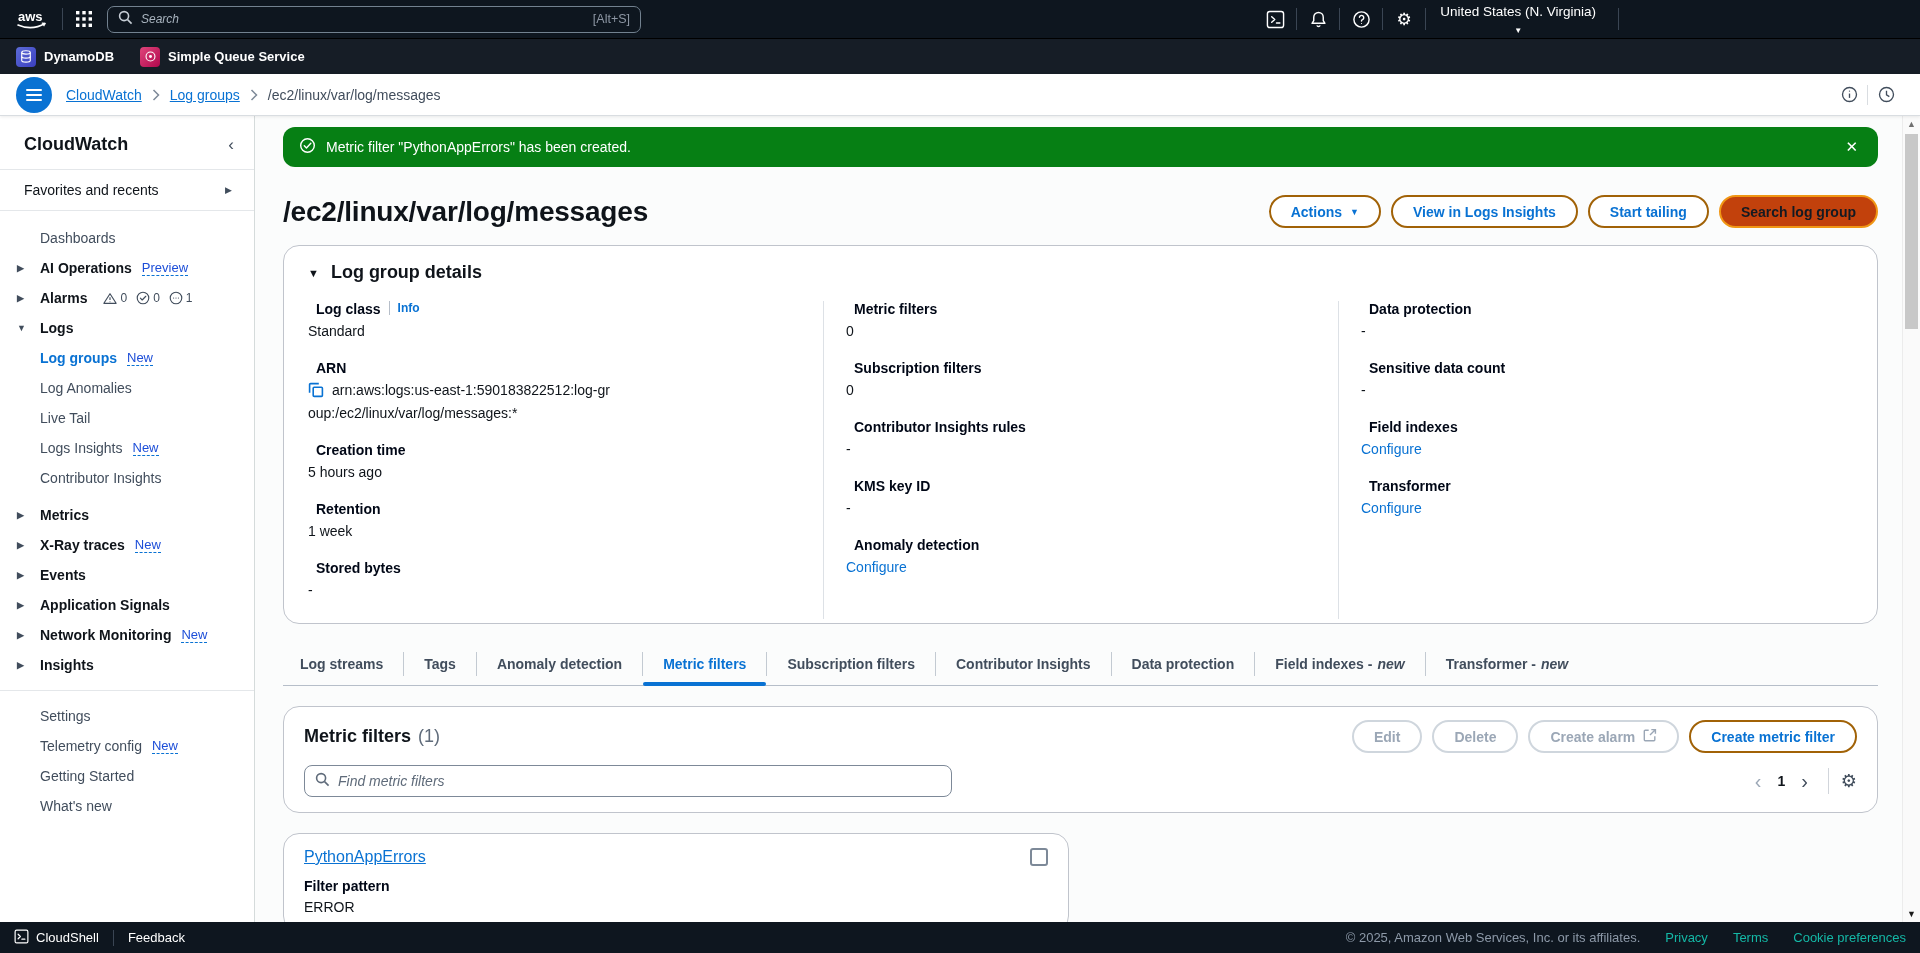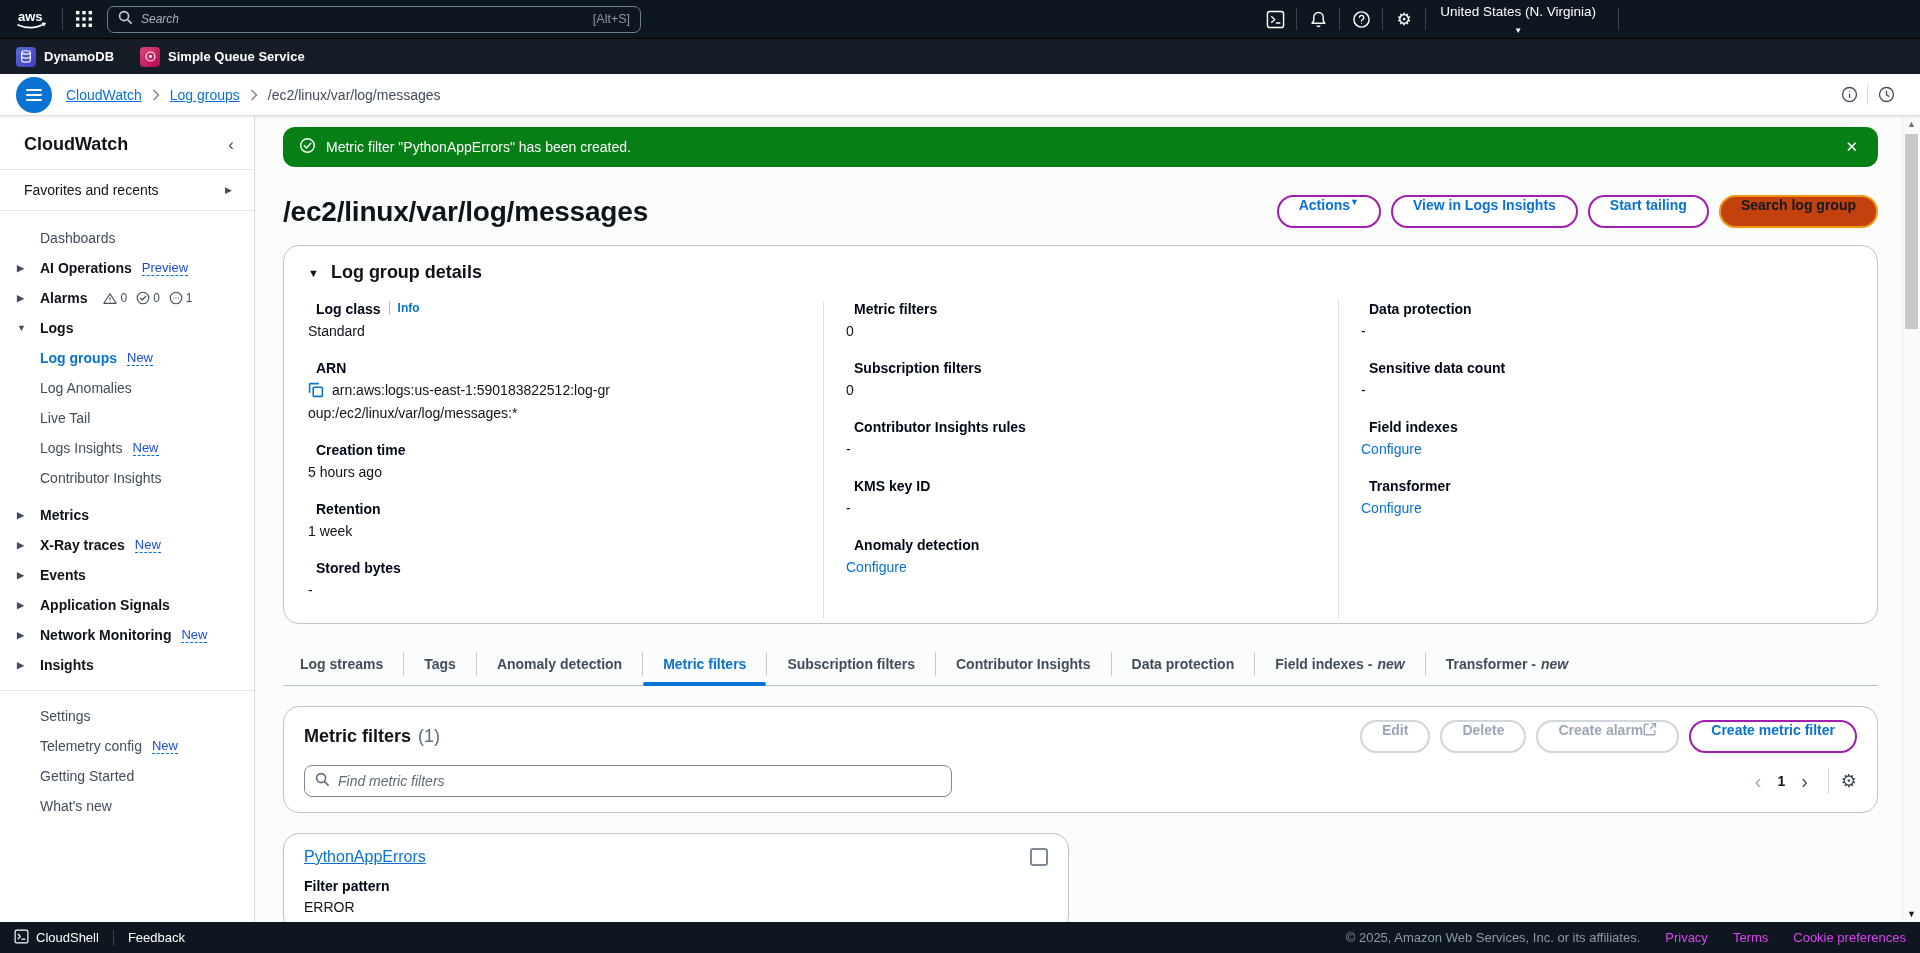--- a/index.html
+++ b/index.html
@@ -61,21 +61,21 @@
   
   .content { flex:1; background:#fbfcfc; padding:11px 24px 0 28px; overflow:hidden; }
 
   .flash { height:40px; background:#067f14; border-radius:12px; display:flex; align-items:center; padding:0 16px; color:#fff; font-size:14px; }
   .flash .msg { margin-left:10px; }
   .flash .close { margin-left:auto; font-size:15px; cursor:pointer; padding:0 4px; }
 
   .title-row { margin-top:28px; display:flex; align-items:center; }
   h1.page-title { font-size:28px; font-weight:700; color:#0f141a; letter-spacing:-0.2px; }
   .title-actions { margin-left:auto; display:flex; gap:10px; }
-  .btn { height:33px; padding:0 20px; border-radius:18px; border:2px solid #a21caf; background:#fff; color:#0972d3; font-weight:700; font-size:14px; display:flex; cursor:pointer; font-family:"Liberation Sans",sans-serif; white-space:nowrap; }
+  .btn { height:33px; padding:0 20px; border-radius:18px; border:2px solid #a16207; background:#fff; color:#0972d3; font-weight:700; font-size:14px; display:flex; align-items:center; gap:8px; cursor:pointer; font-family:"Liberation Sans",sans-serif; white-space:nowrap; }
   .btn .bcaret { font-size:9px; }
   .btn.primary { background:#c2410c; border-color:#f09614; color:#131a22; }
   .btn.disabled { border-color:#cfd6dd; color:#9ba7b6; cursor:default; }
 
   
   .panel { margin-top:17px; background:#fff; border:1px solid #c0c4cc; border-radius:16px; padding:16px 24px 4px; }
   .panel-hd { display:flex; align-items:center; gap:12px; cursor:pointer; }
   .panel-hd .pcaret { font-size:11px; color:#0f141a; }
   .panel-hd .ptitle { font-size:18px; font-weight:700; color:#0f141a; }
   .detail-grid { margin-top:18px; display:grid; grid-template-columns:1fr 1fr 1fr; }
@@ -129,21 +129,21 @@
   .sc-up { position:absolute; top:3px; left:0; right:0; text-align:center; font-size:9px; color:#707070; cursor:pointer; }
   .sc-thumb { position:absolute; top:18px; left:2px; width:13px; height:195px; background:#c8c8c8; cursor:pointer; }
   .sc-down { position:absolute; bottom:3px; left:0; right:0; text-align:center; font-size:9px; color:#1a1a1a; cursor:pointer; }
 
   
   .footer { height:31px; background:#0e161f; display:flex; align-items:center; padding:0 14px; color:#fff; font-size:13px; }
   .ft-item { display:flex; align-items:center; gap:7px; cursor:pointer; white-space:nowrap; }
   .ft-sep { width:1px; height:16px; background:#3a4553; margin:0 14px; }
   .ft-right { margin-left:auto; display:flex; align-items:center; gap:25px; }
   .ft-copy { color:#8d99a8; cursor:default; }
-  .ft-link { color:#d946ef; cursor:pointer; }
+  .ft-link { color:#14b8a6; cursor:pointer; }
 </style>
 </head>
 <body>
 
 <div class="topnav">
   <span class="aws-logo">
     <svg width="36" height="24" viewBox="0 0 36 24">
         <text x="4" y="14" fill="#fff" font-size="13" font-weight="bold" font-family="Liberation Sans">aws</text>
         <path d="M4 18 Q18 24 31 16.5" stroke="#fff" fill="none" stroke-width="1.6" stroke-linecap="round"></path>
         <path d="M31 16.5 l-3.2 -0.4 M31 16.5 l-1.4 2.6" stroke="#fff" fill="none" stroke-width="1.3"></path>

